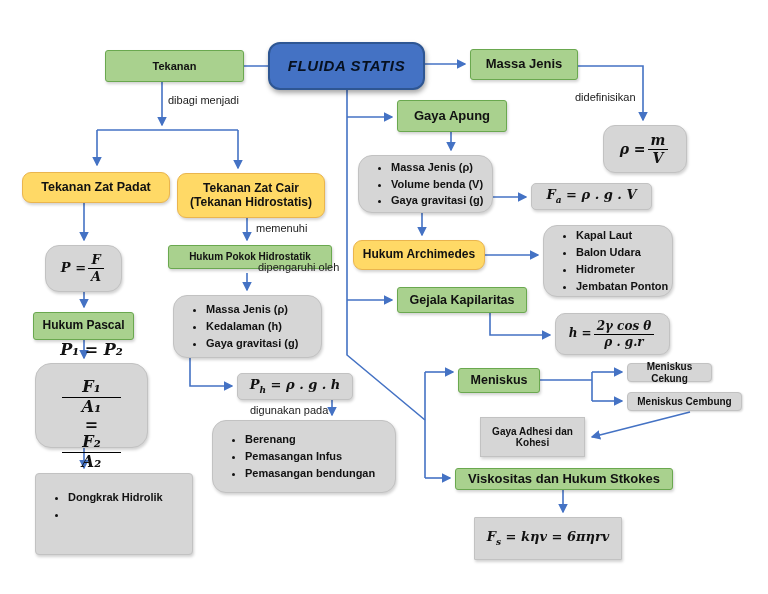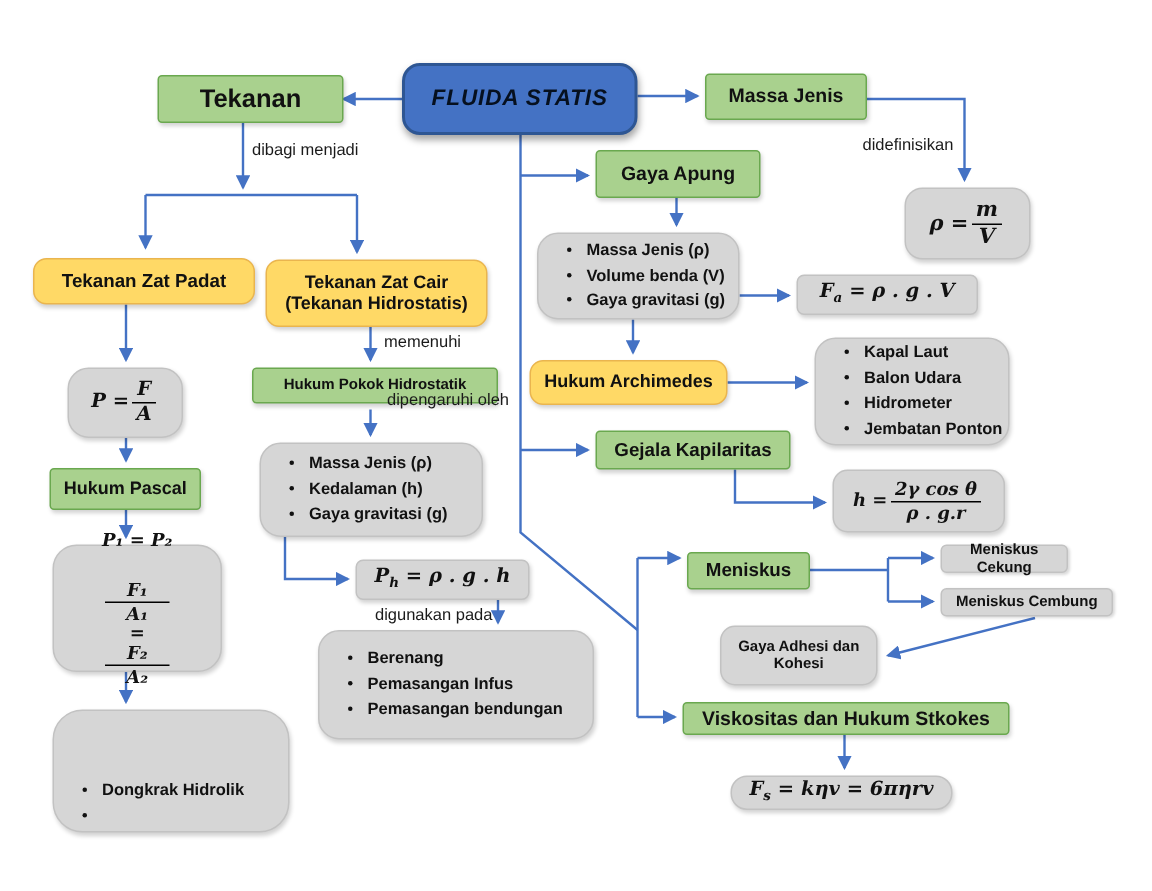--- a/index.html
+++ b/index.html
@@ -67,21 +67,21 @@
     <path d="M490,313 V335 H550" marker-end="url(#ah)"></path>
     <path d="M578,66 H643 V120" marker-end="url(#ah)"></path>
     <path d="M540,380 H592 M592,372 V401"></path>
     <path d="M592,372 H622" marker-end="url(#ah)"></path>
     <path d="M592,401 H622" marker-end="url(#ah)"></path>
     <path d="M690,412 L592,437" marker-end="url(#ah)"></path>
     <path d="M563,490 V512" marker-end="url(#ah)"></path>
   </svg>
 
   <div class="box blue" style="left:268px;top:42px;width:157px;height:48px">FLUIDA STATIS</div>
-  <div class="box green" style="left:105px;top:50px;width:124px;height:32px;font-size:17px">Tekanan</div>
+  <div class="box green" style="left:105px;top:50px;width:139px;height:32px;font-size:11px">Tekanan</div>
   <div class="box green" style="left:470px;top:49px;width:108px;height:31px;font-size:13px">Massa Jenis</div>
 
   <div class="edge-label" style="left:168px;top:94px">dibagi menjadi</div>
   <div class="edge-label" style="left:575px;top:91px">didefinisikan</div>
 
   <div class="box gray formula" style="left:603px;top:125px;width:84px;height:48px;font-size:14px;border-radius:12px">
     <span>ρ =</span>
     <span class="frac">
       <span class="num">m</span>
       <span class="den">V</span>
@@ -99,38 +99,38 @@
   <div class="box gray formula" style="left:45px;top:245px;width:77px;height:47px">
     <span>P =</span>
     <span class="frac">
       <span class="num">F</span>
       <span class="den">A</span>
     </span>
   </div>
 
   <div class="box green" style="left:33px;top:312px;width:101px;height:28px;font-size:12px">Hukum Pascal</div>
 
-  <div class="box gray formula twoline" style="left:35px;top:363px;width:113px;height:85px;font-size:12px;border-radius:16px">
+  <div class="box gray formula twoline" style="left:35px;top:363px;width:113px;height:85px;font-size:16px;border-radius:16px">
     <div>
       <span>P₁ = P₂</span>
       <span style="margin-top:20px">
         <span class="frac">
           <span class="num">F₁</span>
           <span class="den">A₁</span>
         </span>
         <span>=</span>
         <span class="frac">
           <span class="num">F₂</span>
           <span class="den">A₂</span>
         </span>
       </span>
     </div>
   </div>
 
-  <div class="box gray bullets" style="left:35px;top:473px;width:158px;height:82px;align-items:flex-end;padding-top:14px;border-radius:20px">
+  <div class="box gray bullets" style="left:35px;top:473px;width:158px;height:82px;align-items:flex-start;padding-top:14px;border-radius:4px">
     <ul>
       <li>Dongkrak Hidrolik</li>
       <li></li>
     </ul>
   </div>
 
   <div class="edge-label" style="left:256px;top:222px">memenuhi</div>
   <div class="box green" style="left:168px;top:245px;width:164px;height:24px;font-size:10px">Hukum Pokok Hidrostatik</div>
   <div class="edge-label" style="left:258px;top:261px">dipengaruhi oleh</div>
 
@@ -187,26 +187,26 @@
     <span>h =</span>
     <span class="frac">
       <span class="num">2γ cos θ</span>
       <span class="den">ρ . g.r</span>
     </span>
   </div>
 
   <div class="box green" style="left:458px;top:368px;width:82px;height:25px;font-size:12.5px">Meniskus</div>
   <div class="box gray small" style="left:627px;top:363px;width:85px;height:19px">Meniskus Cekung</div>
   <div class="box gray small" style="left:627px;top:392px;width:115px;height:19px">Meniskus Cembung</div>
-  <div class="box gray twoline" style="left:480px;top:417px;width:105px;height:40px;font-size:10px;border-radius:10px">
+  <div class="box gray twoline" style="left:480px;top:417px;width:105px;height:40px;font-size:10px;border-radius:0">
     <div>
       <span>Gaya Adhesi dan</span>
       <span>Kohesi</span>
     </div>
   </div>
 
   <div class="box green" style="left:455px;top:468px;width:218px;height:22px;font-size:13px">Viskositas dan Hukum Stkokes</div>
 
-  <div class="box gray formula" style="left:487px;top:517px;width:148px;height:23px;border-radius:11px">
+  <div class="box gray formula" style="left:474px;top:517px;width:148px;height:43px;border-radius:1px">
     <span><span>F</span><sub>s</sub> <span>= kηv = 6πηrv</span></span>
   </div>
 
 </div>
 
 </body></html>

